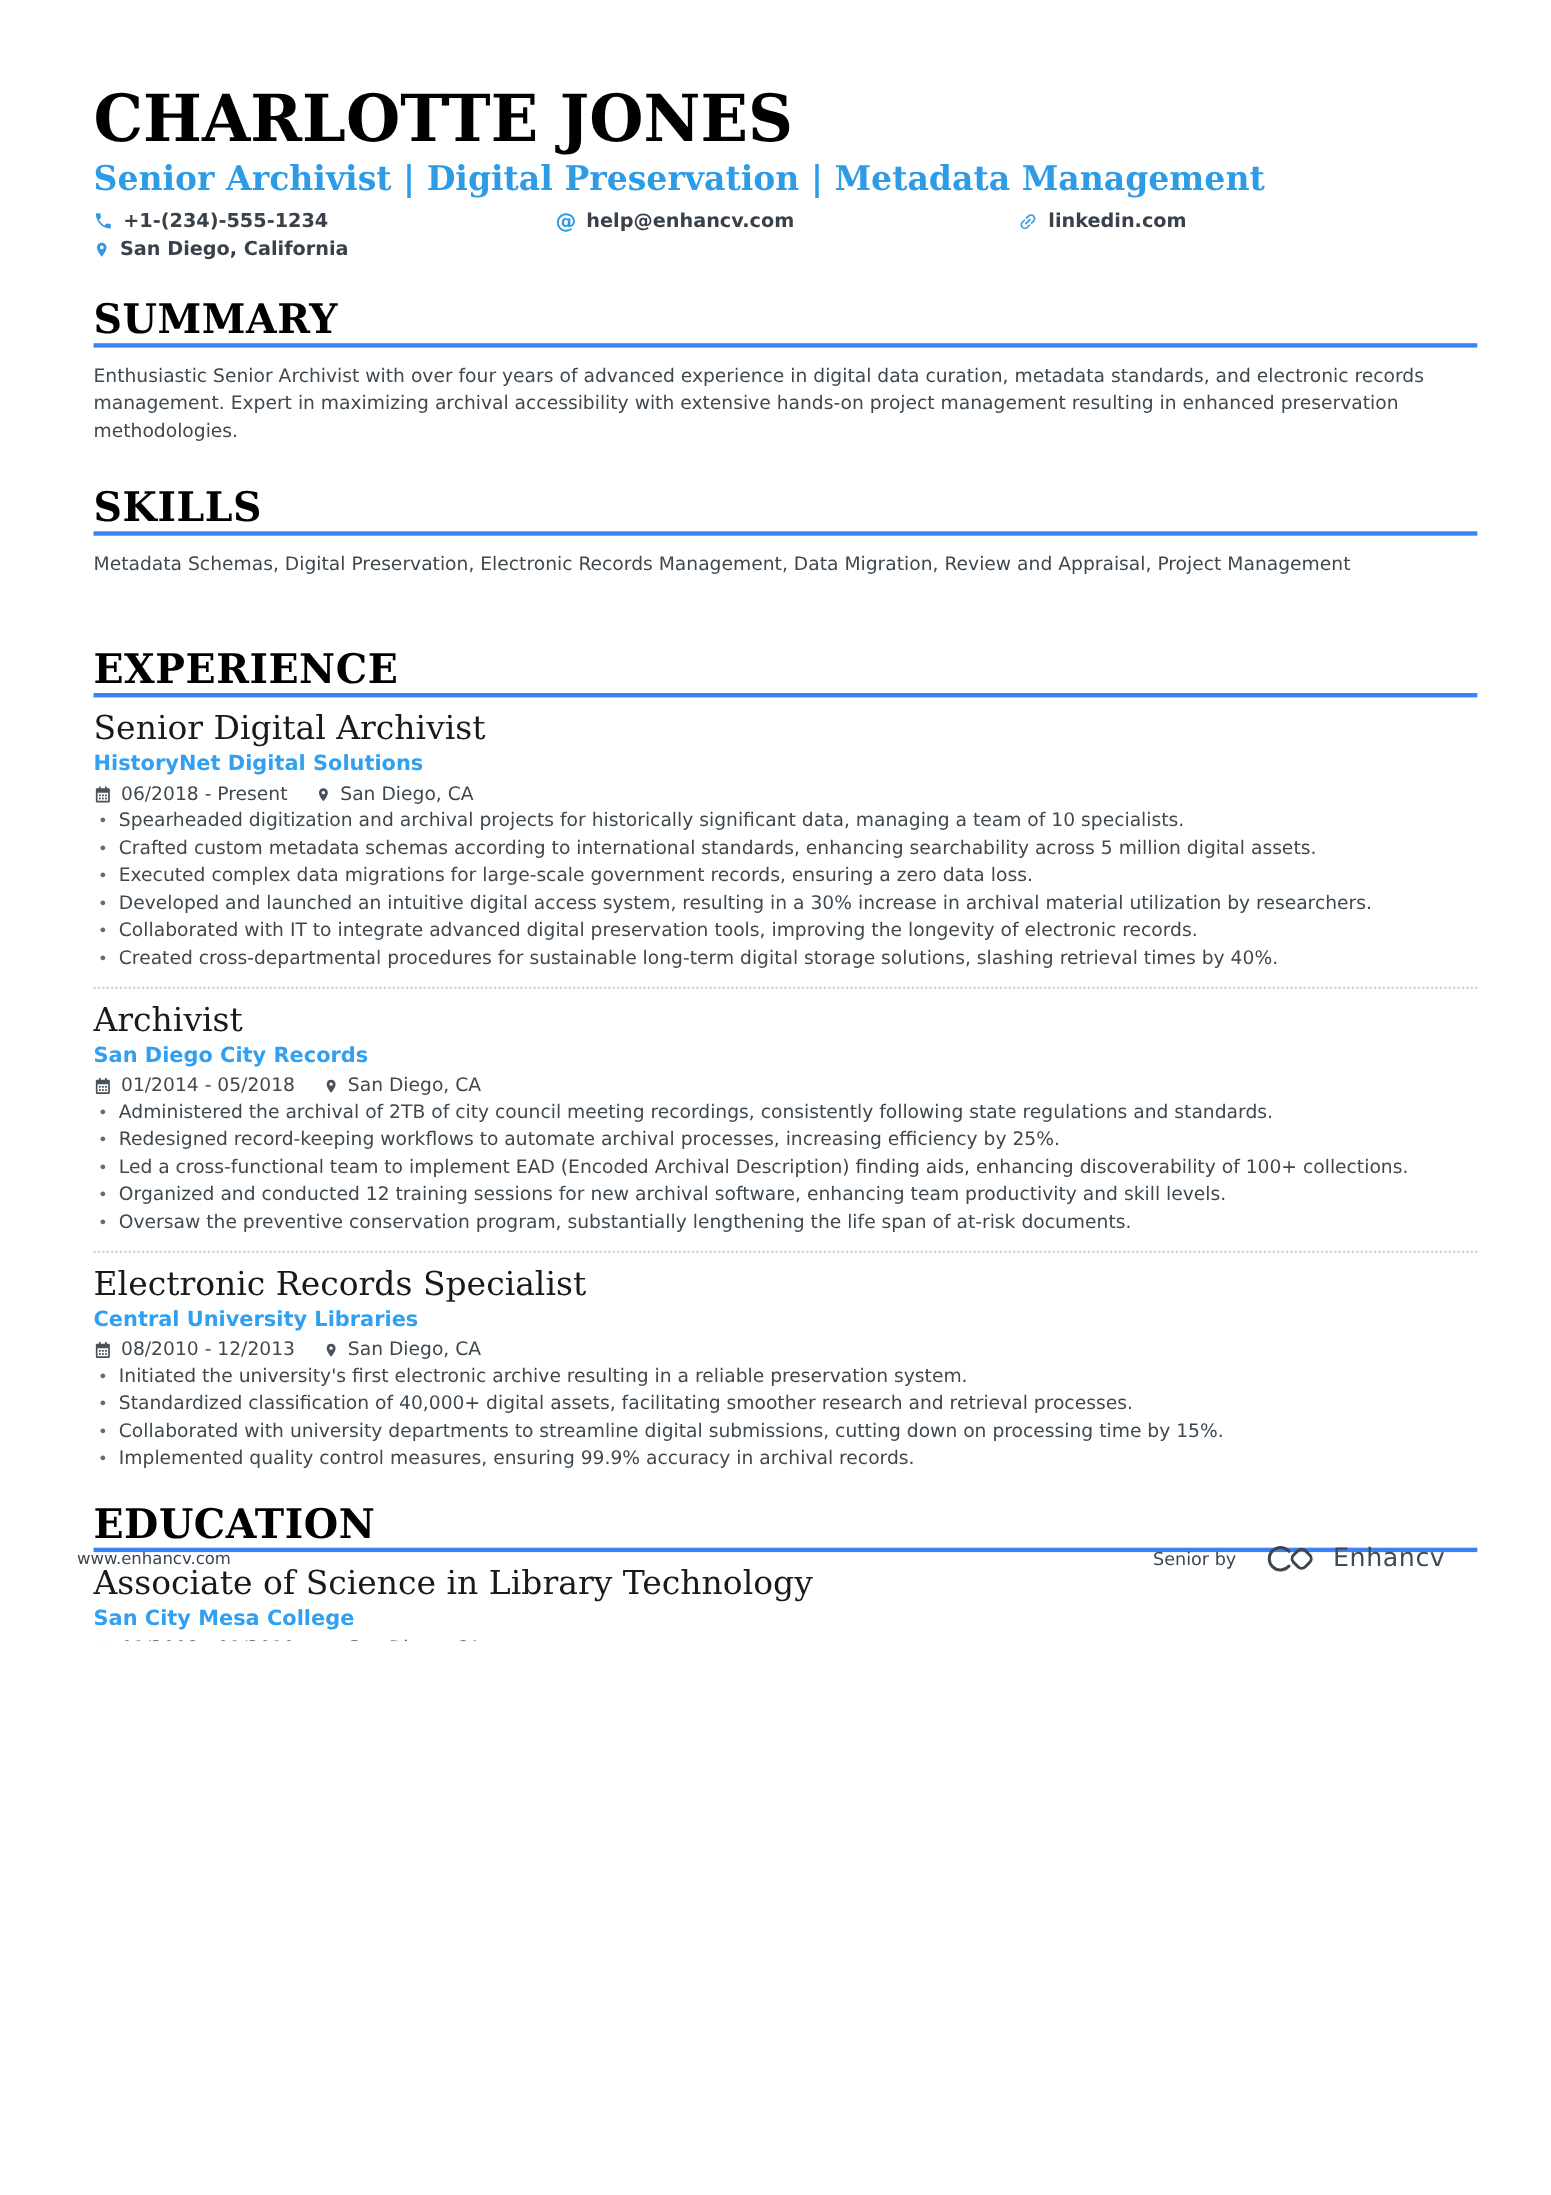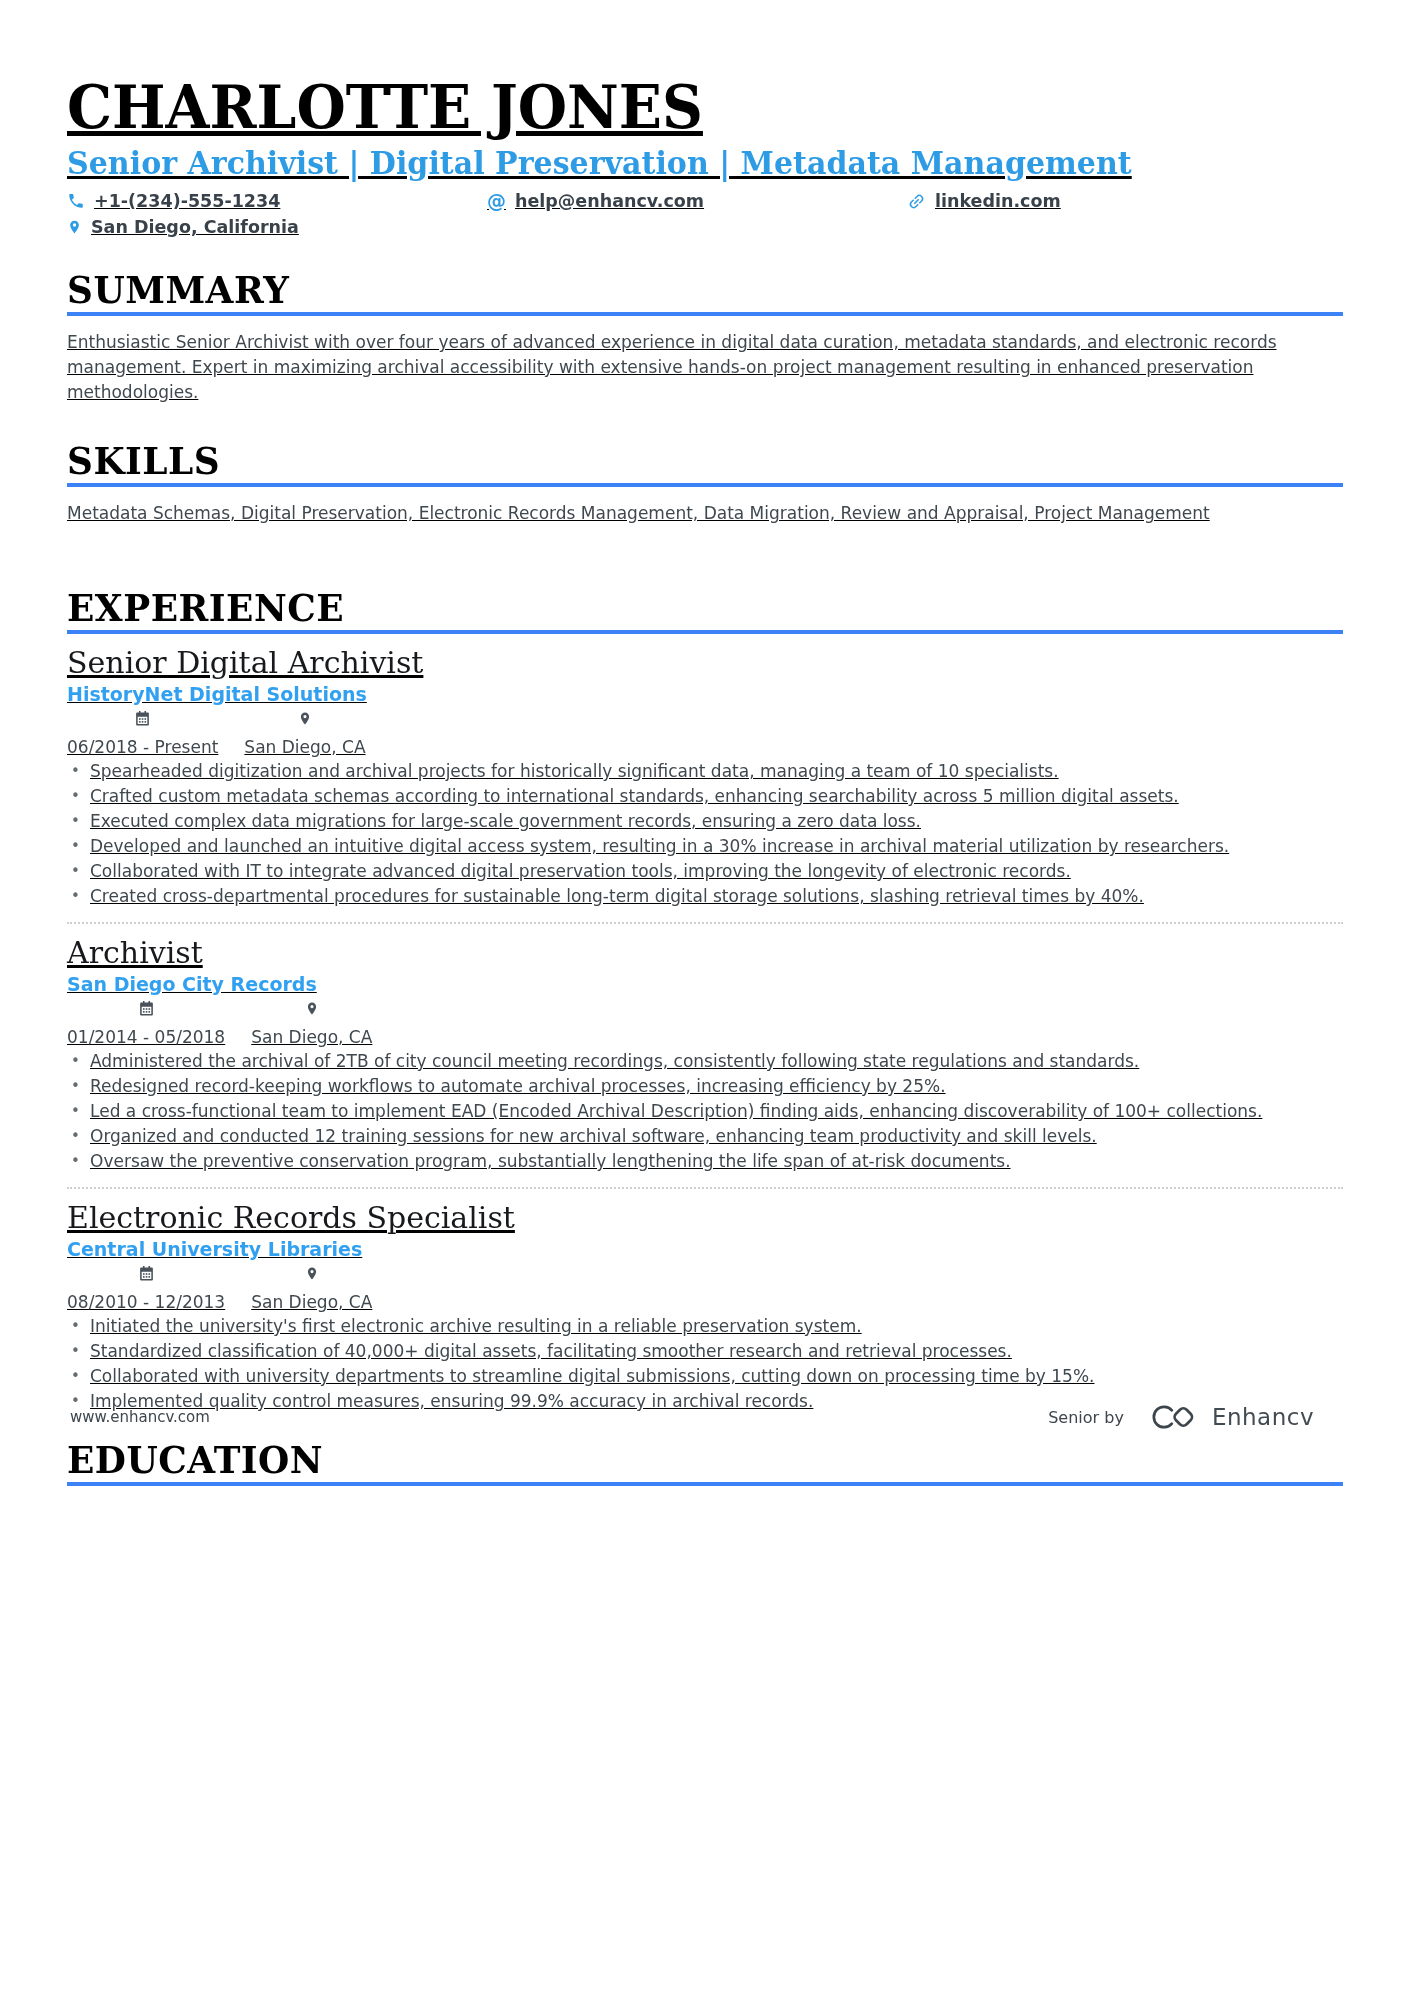--- a/index.html
+++ b/index.html
@@ -13,22 +13,21 @@
     --footer-text:#3d454d;
   }
   *{margin:0;padding:0;box-sizing:border-box;}
   html,body{background:#ffffff;}
   body{font-family:"DejaVu Sans","Liberation Sans",sans-serif;}
   .page{
     position:relative;
     width:1410px;height:1492px;
     background:#ffffff;
     overflow:hidden;
-    padding:74px 67px 0 67px;
-    text-decoration:underline;
+    padding:74px 67px 0 85px;
   }
   
   .name{
     font-family:"DejaVu Serif","Liberation Serif",serif;
     font-weight:bold;color:var(--heading);
     font-size:59px;line-height:68px;letter-spacing:0px;
     transform:scaleX(0.96);transform-origin:left center;
     white-space:nowrap;
   }
   .headline{
@@ -74,21 +73,21 @@
     font-size:30px;line-height:38px;
   }
   .company{
     margin-top:0px;
     font-size:19px;line-height:24px;font-weight:bold;color:var(--link-blue);
   }
   .meta-row{
     margin-top:4px;display:flex;align-items:center;
     font-size:17px;line-height:24px;color:var(--text);
   }
-  .meta-item{display:flex;align-items:center;gap:8px;flex-direction:column;}
+  .meta-item{display:flex;align-items:center;gap:8px;}
   .meta-item + .meta-item{margin-left:26px;}
   .bullets{margin-top:0;list-style:none;}
   .bullets li{
     position:relative;padding-left:23px;
     font-size:17px;line-height:25px;color:var(--text);
   }
   .bullets li::before{
     content:"•";
     position:absolute;left:4px;top:0;
     color:#646c72;font-size:15px;line-height:25px;

